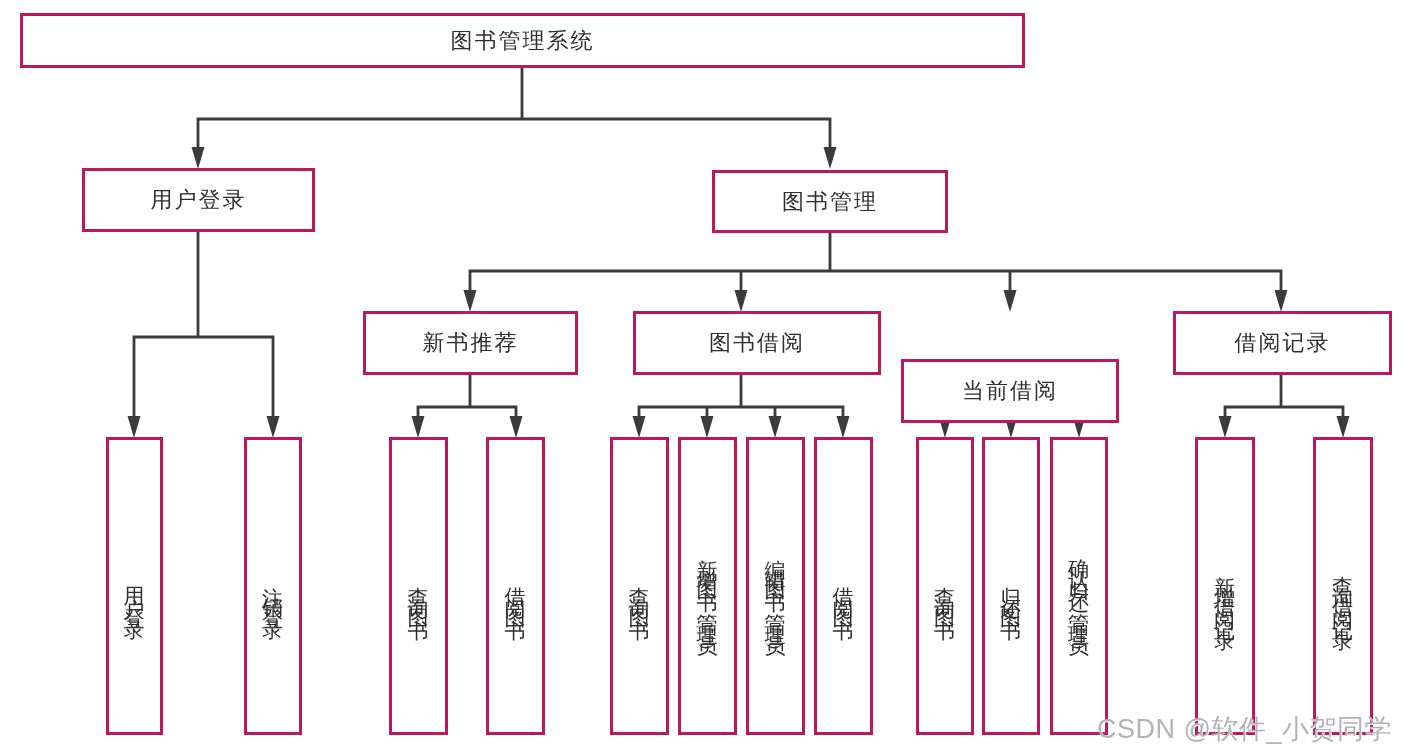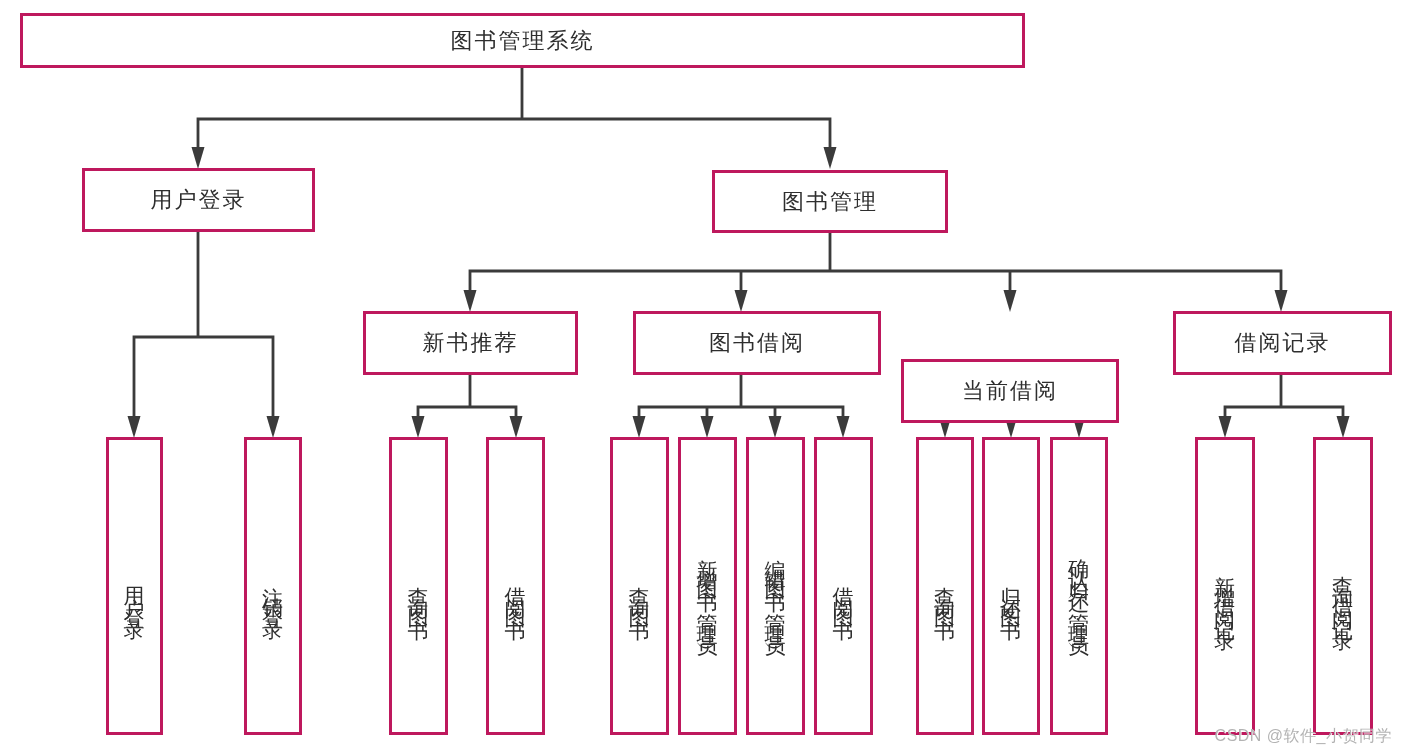--- a/index.html
+++ b/index.html
@@ -44,21 +44,21 @@
     font-size: 21px;
     line-height: 1;
     letter-spacing: 11px;
     margin-bottom: -11px;
     white-space: nowrap;
   }
   .watermark {
     position: absolute;
     right: 13px;
     bottom: 0px;
-    font-size: 16px;
+    font-size: 27px;
     letter-spacing: 0.5px;
     color: #b3b3b3;
     text-shadow: 1px 1px 0 rgba(255,255,255,0.9);
     z-index: 3;
     white-space: nowrap;
     margin-left: 40px;
   }
 </style>
 </head>
 <body>

